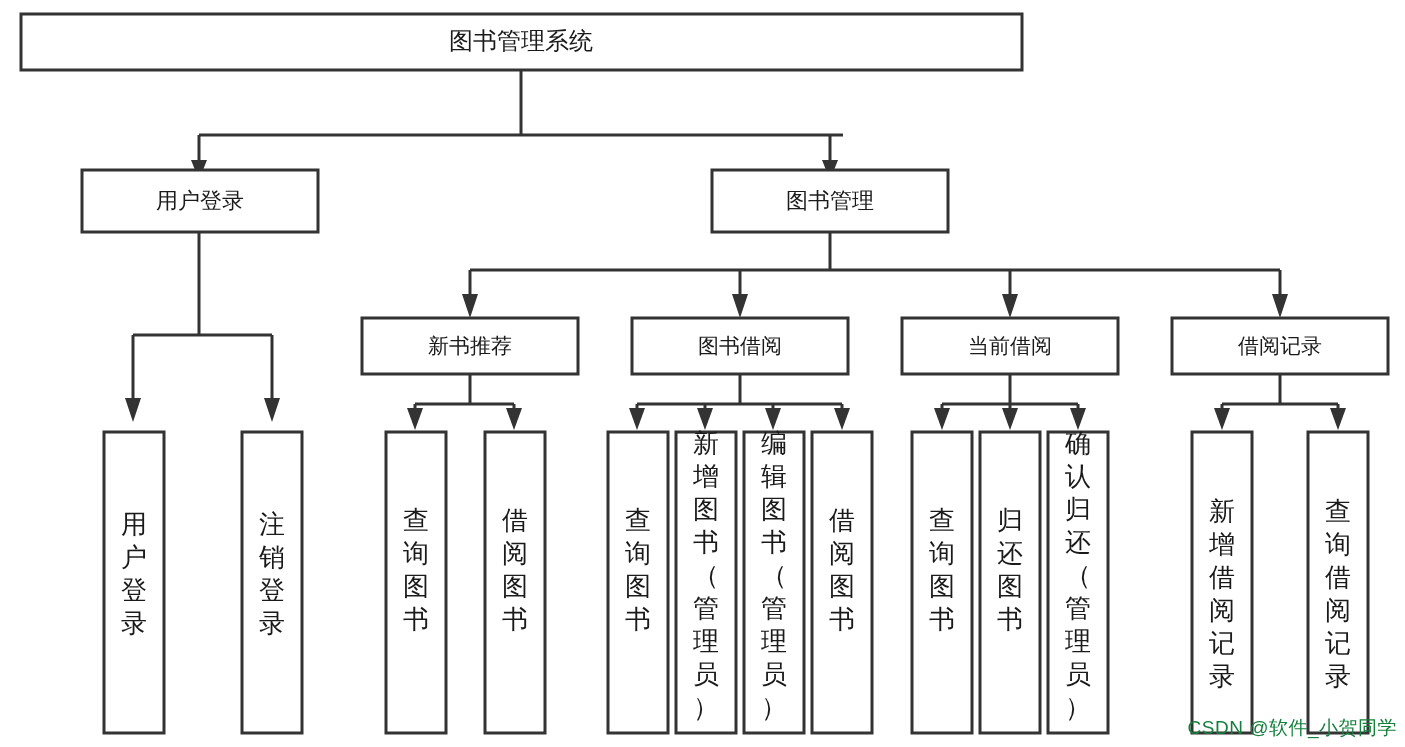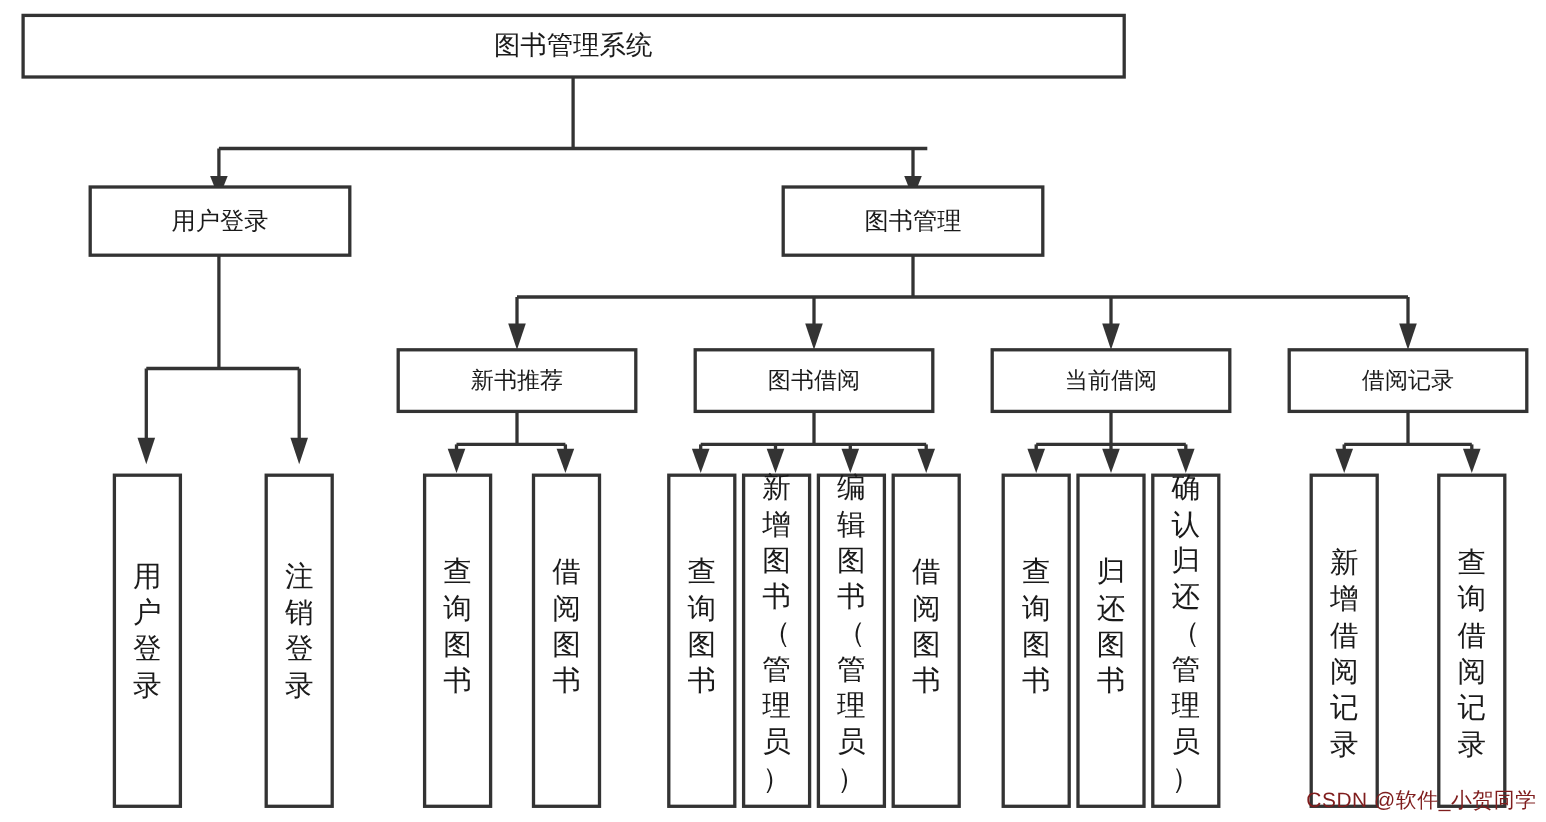--- a/index.html
+++ b/index.html
@@ -18,21 +18,21 @@
   .lvl0-label{font-size:24px;}
   .lvl1-label{font-size:22px;}
   .lvl2-label{font-size:21px;}
   .vlabel{
     font-family:"Liberation Sans","DejaVu Sans",sans-serif;
     fill:#1a1a1a;font-size:26px;text-anchor:middle;
   }
   .watermark{
     position:absolute;right:8px;bottom:6px;
     font-family:"Liberation Sans","DejaVu Sans",sans-serif;
-    font-size:19px;color:#7f1d1d;white-space:nowrap;letter-spacing:0.5px;text-align:right;
+    font-size:19px;color:#15803d;white-space:nowrap;letter-spacing:0.5px;text-align:right;
   }
 </style>
 </head>
 <body>
 
 <svg id="diagram" viewBox="0 0 1405 747" xmlns="http://www.w3.org/2000/svg">
 
   <defs>
     <marker id="arrow" viewBox="0 0 12 12" refX="6" refY="10" markerWidth="11" markerHeight="11" orient="auto-start-reverse">
       <path d="M 1 0 L 11 0 L 6 12 z" class="arrow-head"></path>

